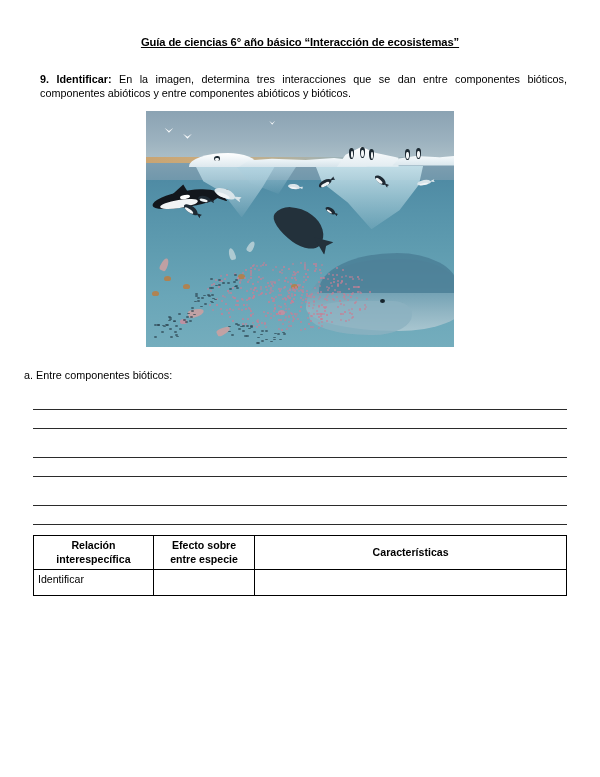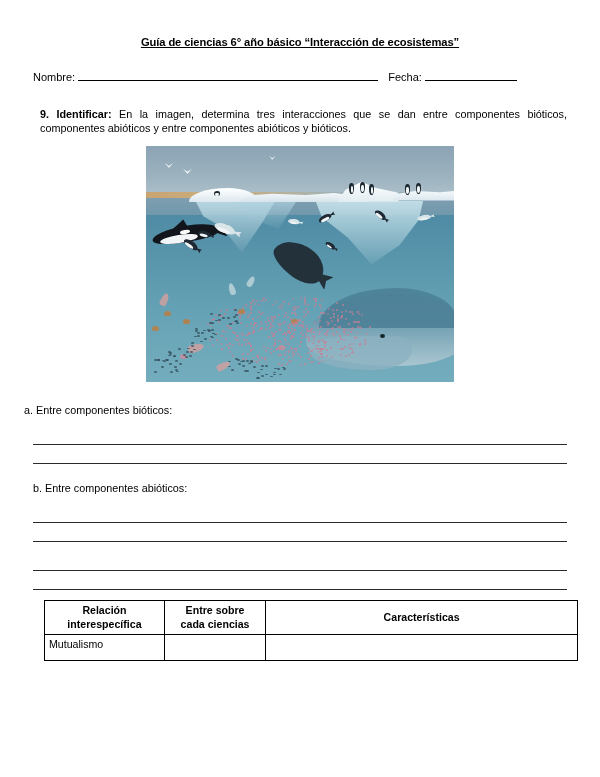--- a/index.html
+++ b/index.html
@@ -308,21 +308,20 @@
     margin-top: 18px;
   }
   .sub-label.first { margin-top: 22px; padding-left: 24px; }
 
   
   .table-wrap { padding: 0 33px; margin-top: 10px; }
   table.compara {
     border-collapse: collapse;
     width: 100%;
     table-layout: fixed;
-    margin-left: 11px;
   }
   table.compara th,
   table.compara td {
     border: 1px solid #000;
     font-size: 10.6px;
     padding: 3px 4px;
     vertical-align: top;
   }
   table.compara th {
     text-align: center;
@@ -338,27 +337,20 @@
   col.c2 { width: 19%; }
   col.c3 { width: 58.5%; }
 </style>
 </head>
 <body>
 
 <div class="page">
 
   <h1 class="doc-title">Guía de ciencias 6° año básico “Interacción de ecosistemas”</h1>
 
-  <div class="name-row">
-    <span class="field-label">Nombre:</span>
-    <span class="rule rule-nombre"></span>
-    <span class="spacer-mid"></span>
-    <span class="field-label">Fecha:</span>
-    <span class="rule rule-fecha"></span>
-  </div>
 
   <p class="question q1">
     <span class="qnum">9. Identificar:</span><span>  En la imagen, determina tres interacciones que se dan entre componentes bióticos, componentes abióticos y entre componentes abióticos y bióticos.</span>
   </p>
 
   <div class="figure-wrap">
     <div class="figure">
 
       <div class="sky"></div>
       <div class="land-band"></div>
@@ -977,21 +969,20 @@
 
     </div>
   </div>
 
   <div class="sub-label first">a. Entre componentes bióticos:</div>
   <div class="answer-lines">
     <div class="answer-line"></div>
     <div class="answer-line"></div>
   </div>
 
-  <div class="sub-label">b. Entre componentes abióticos:</div>
   <div class="answer-lines">
     <div class="answer-line"></div>
     <div class="answer-line"></div>
   </div>
 
   <div class="answer-lines">
     <div class="answer-line"></div>
     <div class="answer-line"></div>
   </div>
 
@@ -1003,31 +994,31 @@
           <col class="c2">
           <col class="c3">
         </colgroup>
       <thead>
         <tr>
           <th>
             <span>Relación</span><br>
             <span>interespecífica</span>
           </th>
           <th>
-            <span>Entre sobre</span><br>
-            <span>cada ciencias</span>
+            <span>Efecto sobre</span><br>
+            <span>entre especie</span>
           </th>
           <th>
             <span>Características</span>
           </th>
         </tr>
       </thead>
       <tbody>
         <tr>
-          <td>Mutualismo</td>
+          <td>Identificar</td>
           <td></td>
           <td></td>
         </tr>
       </tbody>
     </table>
   </div>
 
 </div>
 
 </body></html>

